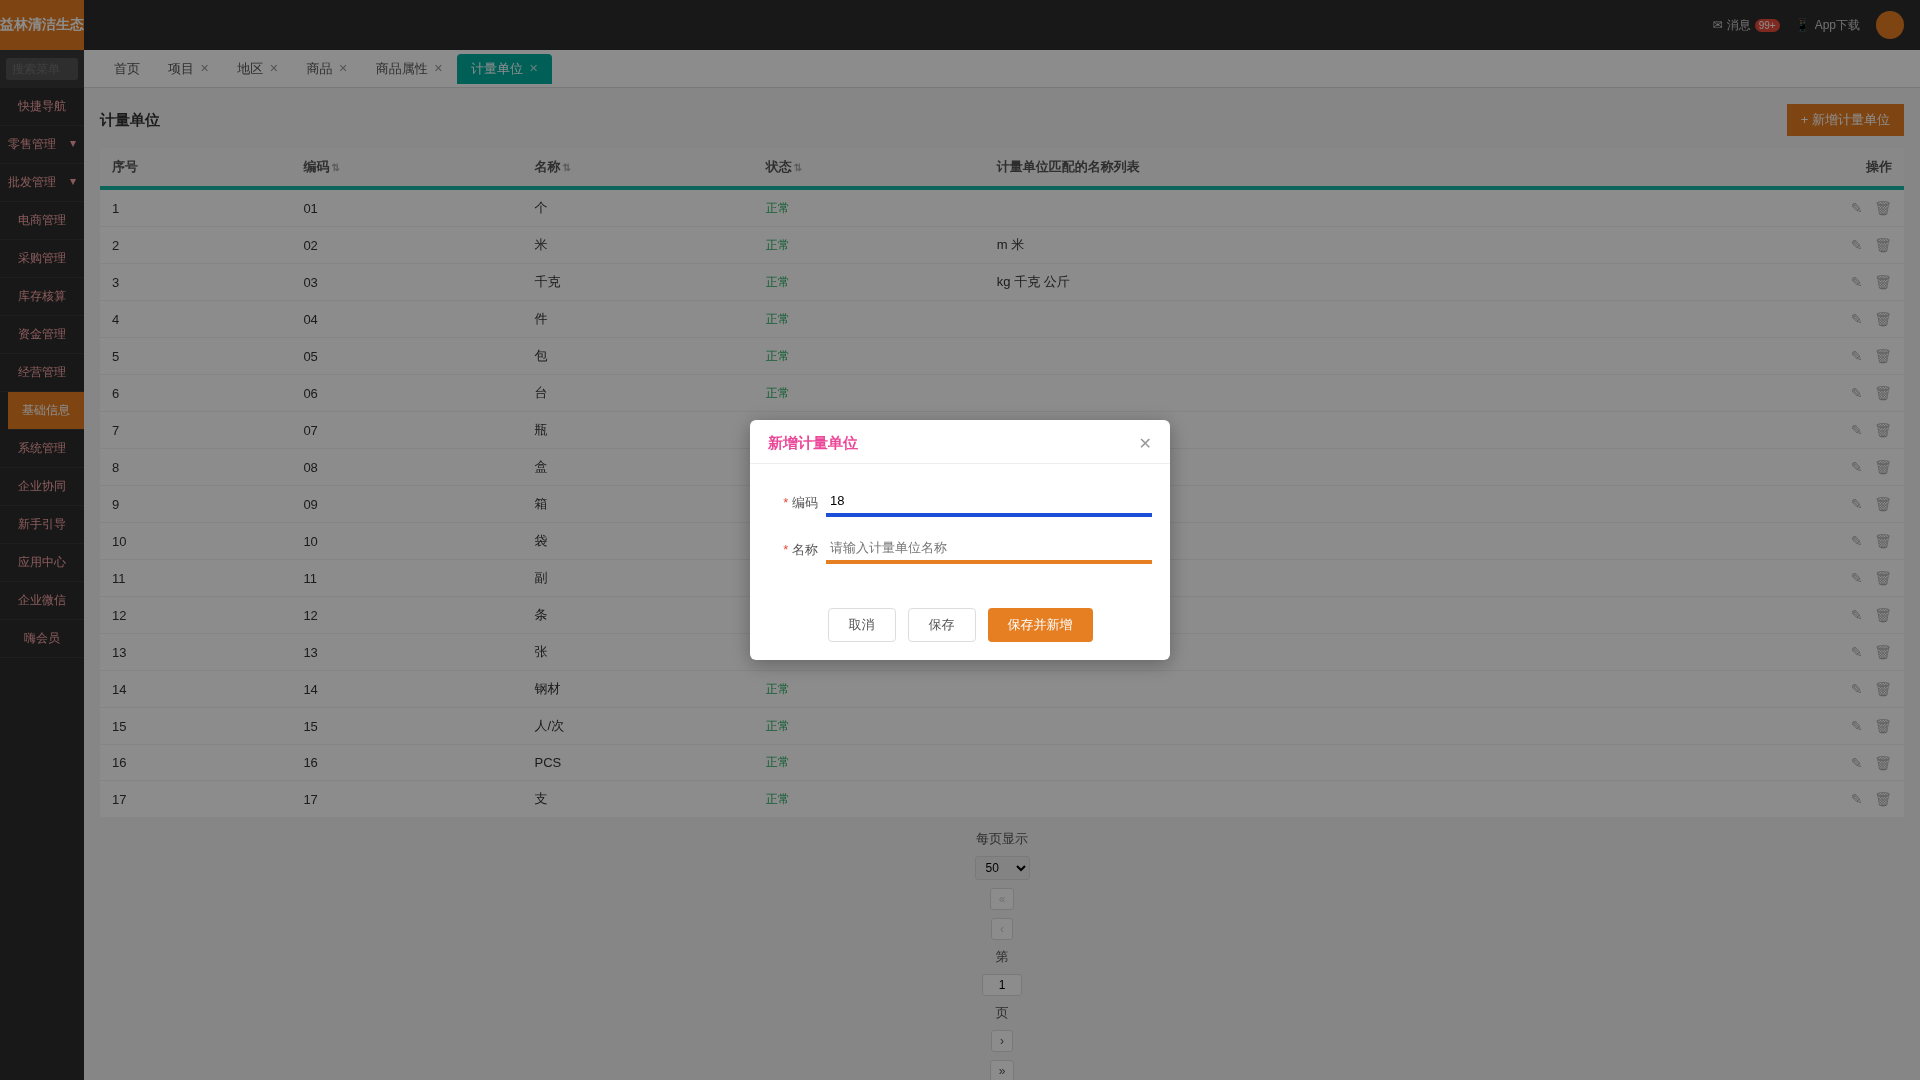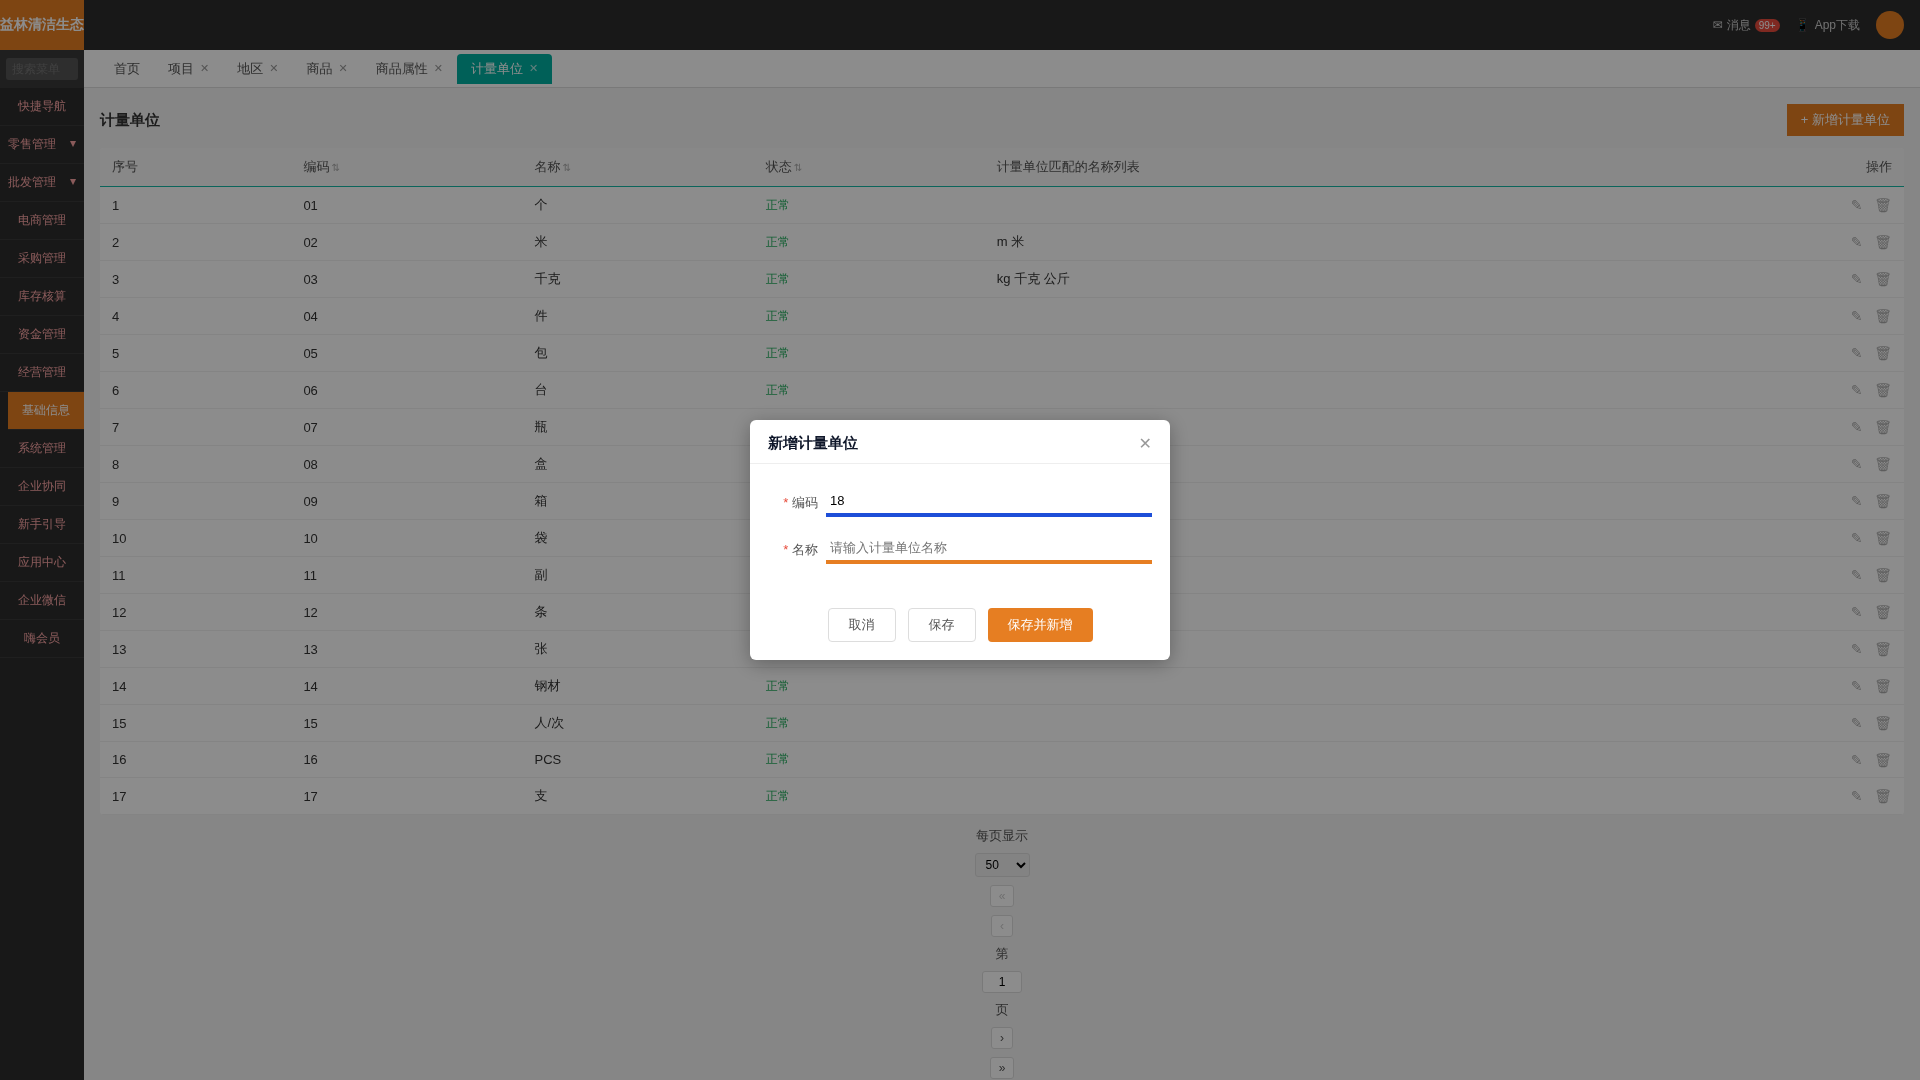--- a/index.html
+++ b/index.html
@@ -158,23 +158,23 @@
       width: 100%;
       border-collapse: collapse;
     }
     thead tr {
       background: #f7f7f7;
     }
     th {
       padding: 10px 12px;
       text-align: left;
       color: #555;
-      font-weight: normal;
-      font-size: 13px;
-      border-bottom: 1px solid #14b8a6;
+      font-weight: bold;
+      font-size: 13px;
+      border-bottom: 4px solid #14b8a6;
     }
     td {
       padding: 9px 12px;
       color: #333;
       font-size: 13px;
       border-bottom: 1px solid #f0f0f0;
     }
     .status-normal {
       color: #27ae60;
       font-size: 12px;
@@ -244,21 +244,21 @@
       width: 420px;
       box-shadow: 0 4px 20px rgba(0,0,0,0.3);
     }
     .modal-header {
       padding: 14px 18px 10px;
       border-bottom: 1px solid #eee;
       display: flex;
       align-items: center;
       justify-content: space-between;
     }
-    .modal-title { font-size: 15px; font-weight: bold; color: #0f172a; }
+    .modal-title { font-size: 15px; font-weight: bold; color: #ec4899; }
     .modal-close { cursor: pointer; color: #999; font-size: 16px; }
     .modal-body { padding: 24px 18px 16px; }
     .form-row {
       display: flex;
       align-items: center;
       margin-bottom: 18px;
       gap: 8px;
     }
     .form-label {
       font-size: 13px;

